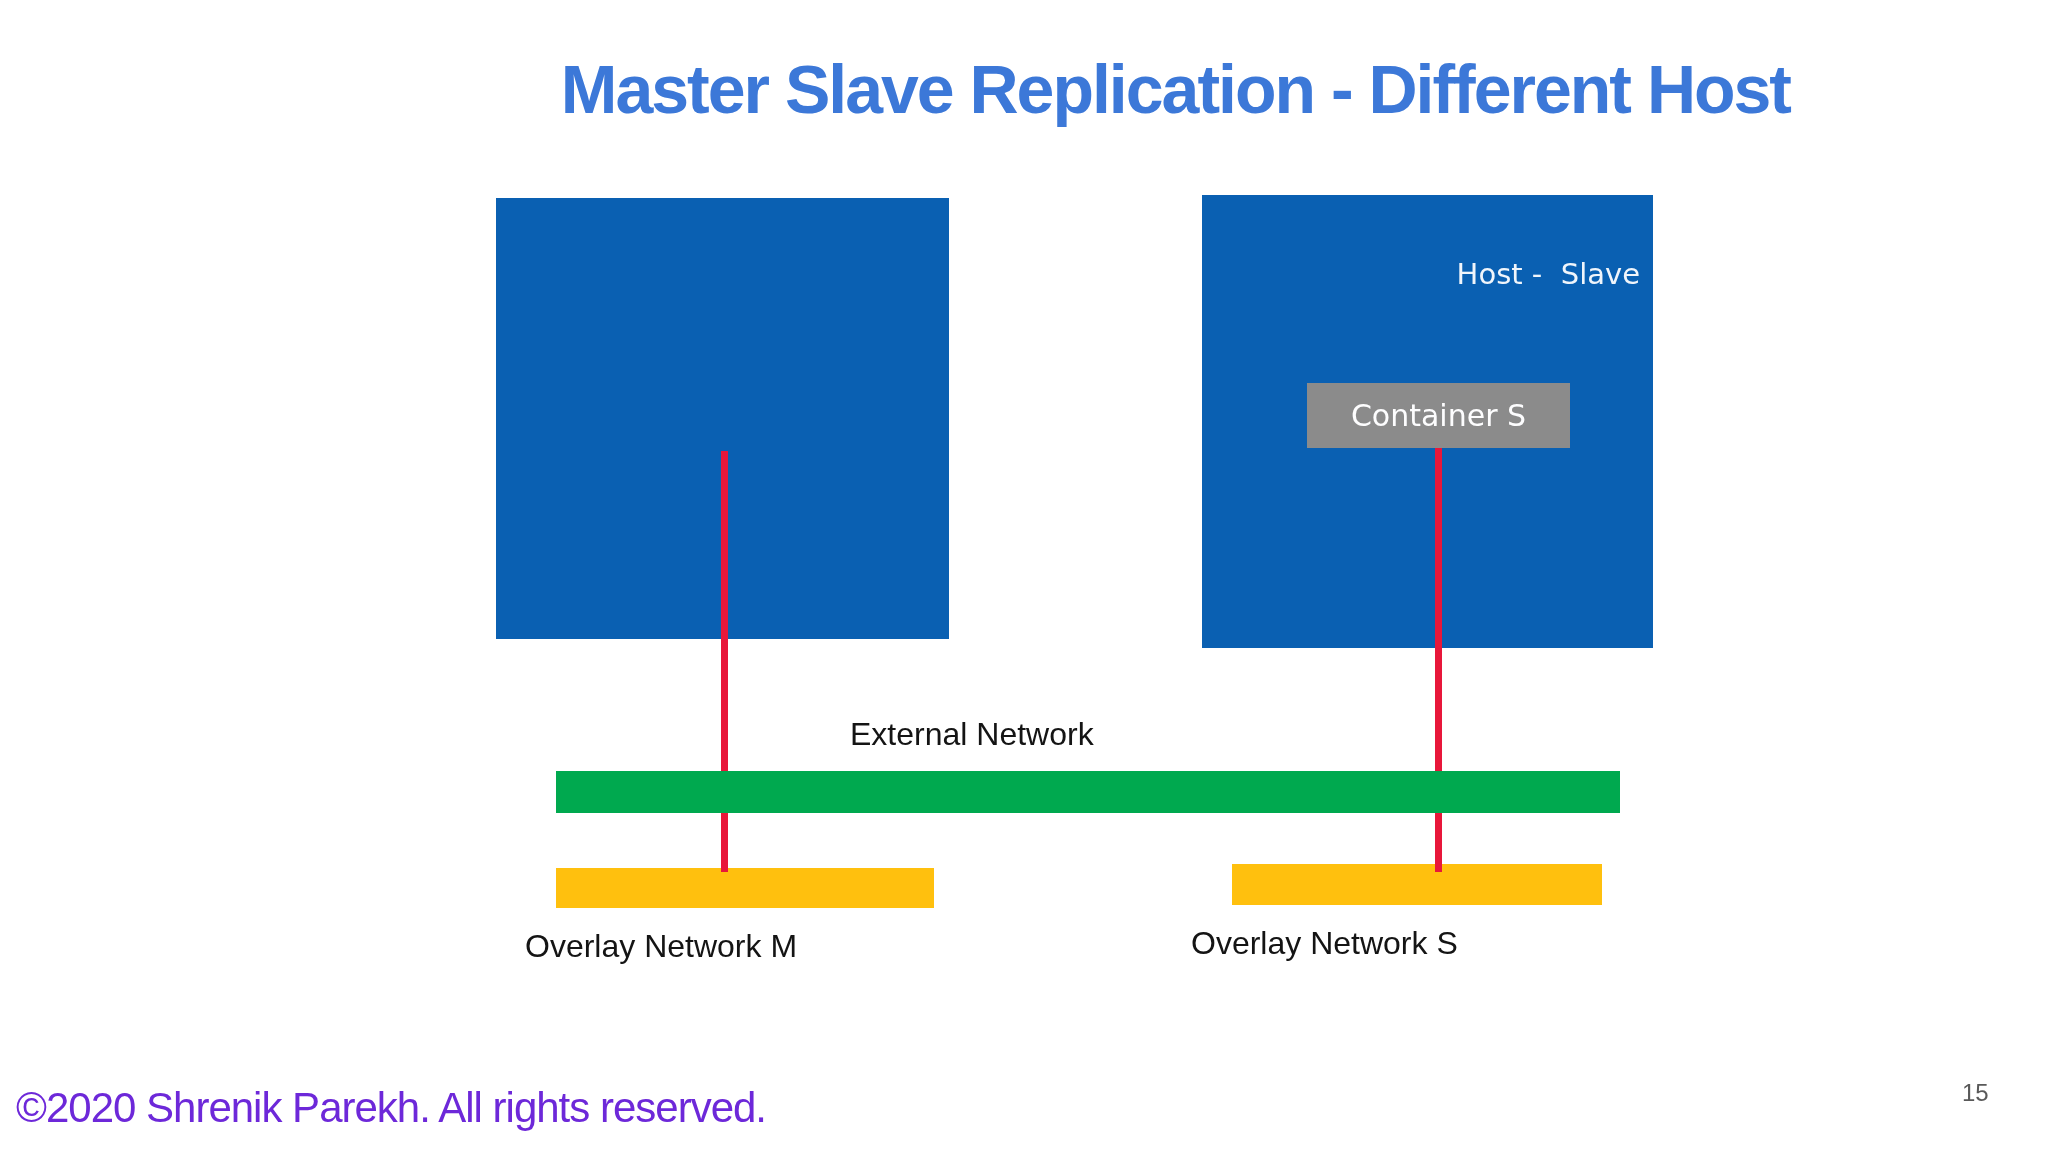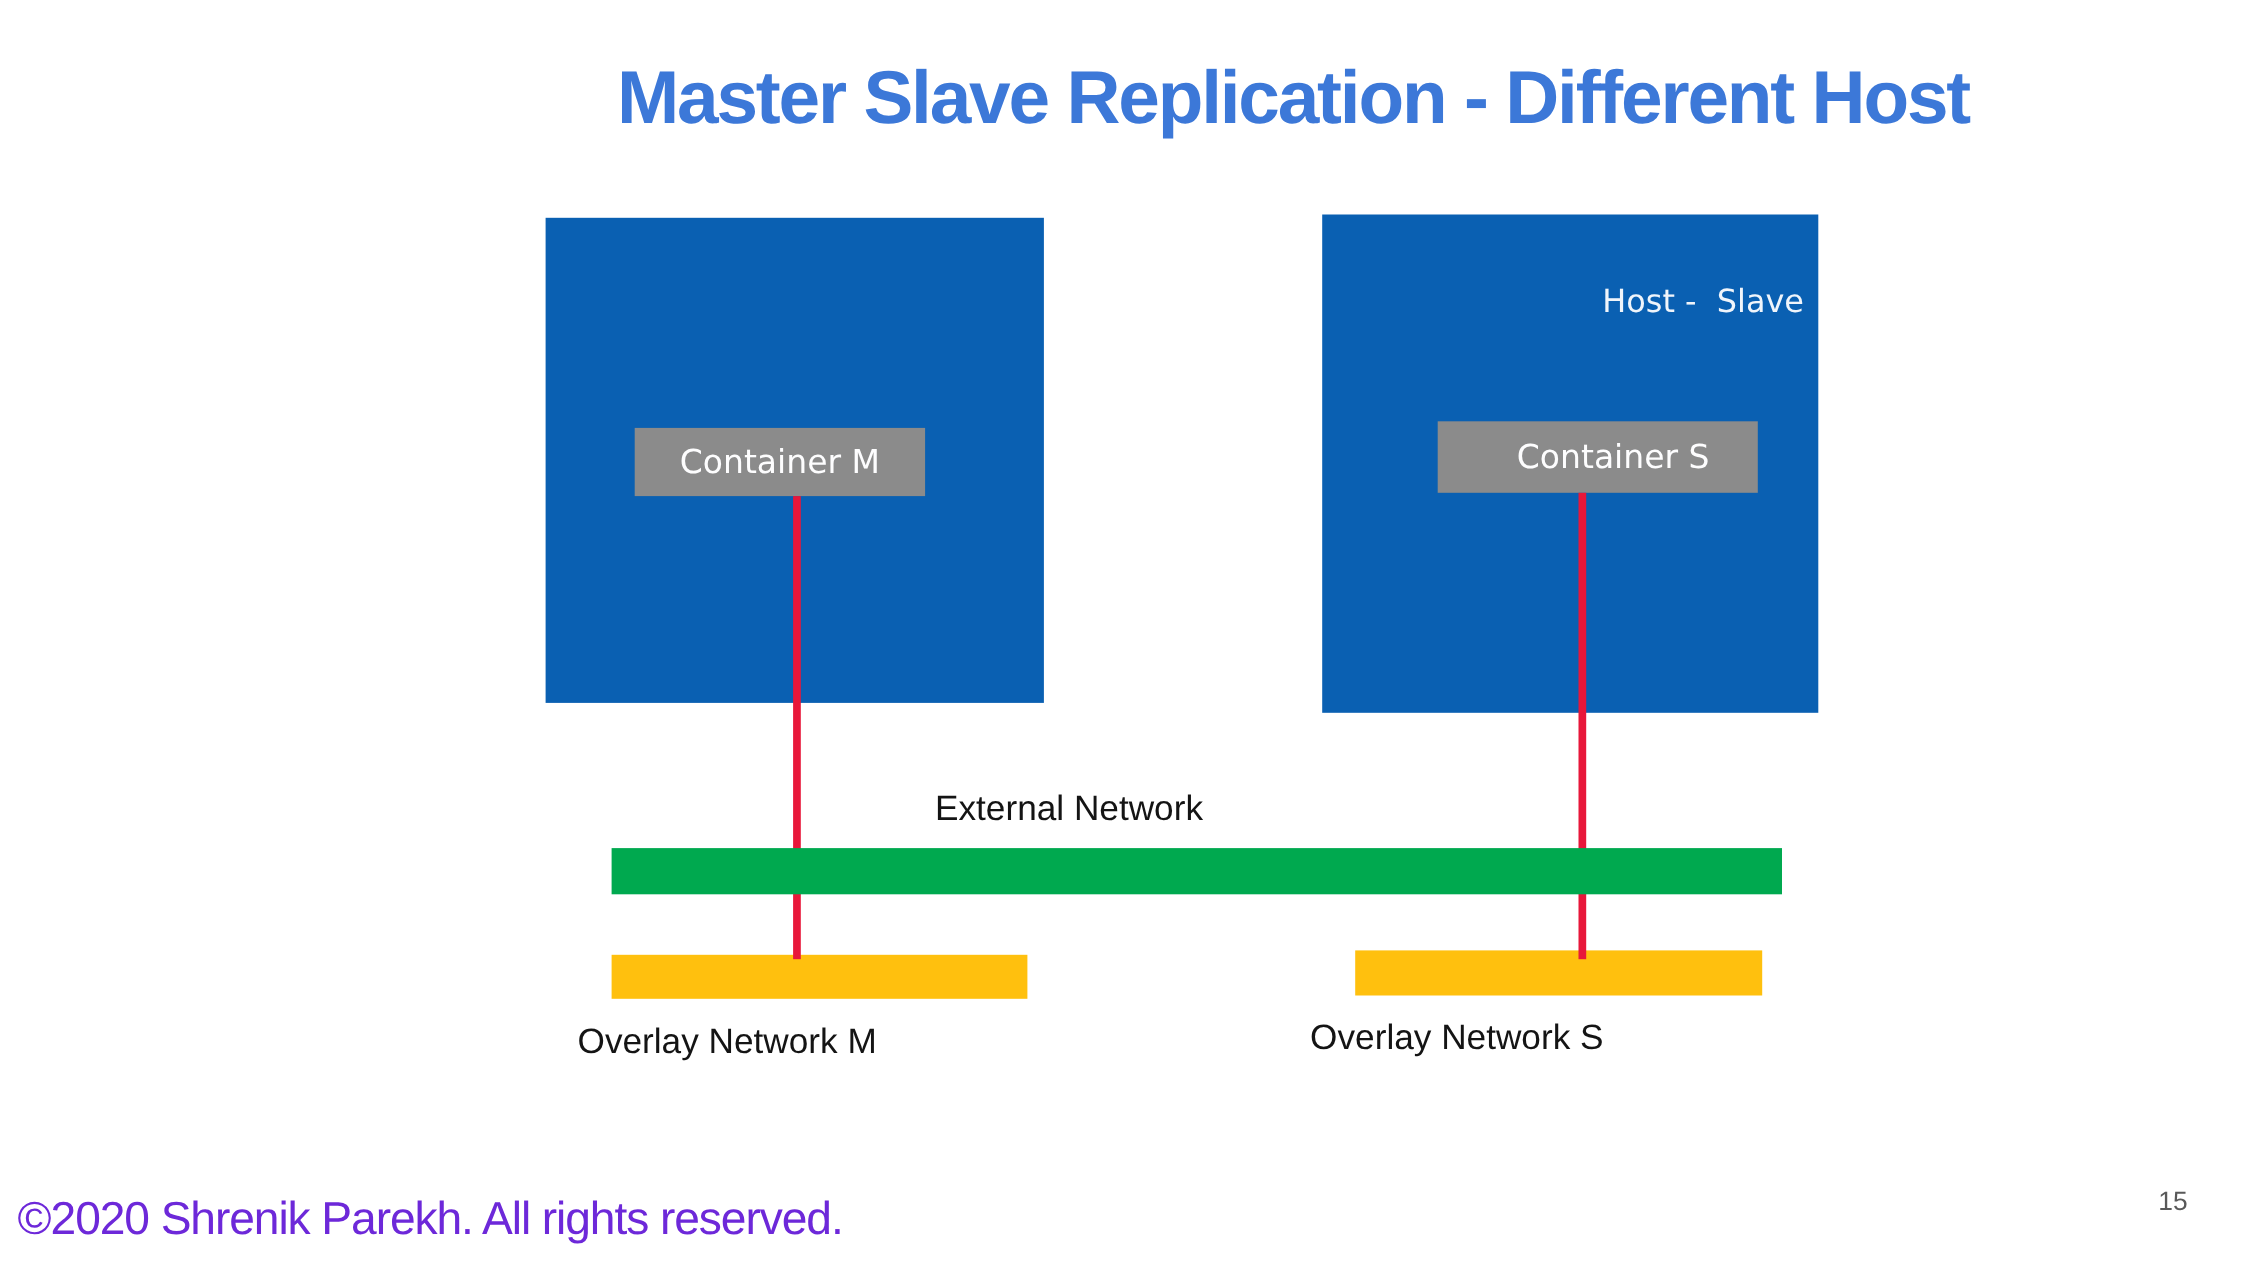--- a/index.html
+++ b/index.html
@@ -58,21 +58,21 @@
     background: var(--container-gray);
     color: #fdfdfe;
     font-family: "DejaVu Sans", sans-serif;
     font-size: 30px;
     display: flex;
     align-items: center;
     justify-content: center;
     white-space: pre;
   }
   .container-chip-m { left: 81px;  top: 191px; width: 264px; height: 62px; }
-  .container-chip-s { left: 105px; top: 188px; width: 263px; height: 65px; padding-left: 28px; }
+  .container-chip-s { left: 105px; top: 188px; width: 263px; height: 65px; }
 
   
   .connector {
     position: absolute;
     width: 7px;
     background: var(--connector-red);
     z-index: 1;
   }
   .connector-master { left: 721px;  top: 451px; height: 421px; }
   .connector-slave  { left: 1435px; top: 448px; height: 424px; }
@@ -122,21 +122,20 @@
     line-height: 38px;
     color: var(--page-number-gray);
   }
 </style>
 </head>
 <body>
 
 <div class="abs slide-title">Master Slave Replication - Different Host</div>
 
 <div class="host-box host-box-master">
-  <div class="container-chip container-chip-m">Container M</div>
 </div>
 
 <div class="host-box host-box-slave">
   <div class="host-label host-label-slave">Host -  Slave</div>
   <div class="container-chip container-chip-s">Container S</div>
 </div>
 
 <div class="connector connector-master"></div>
 <div class="connector connector-slave"></div>
 

